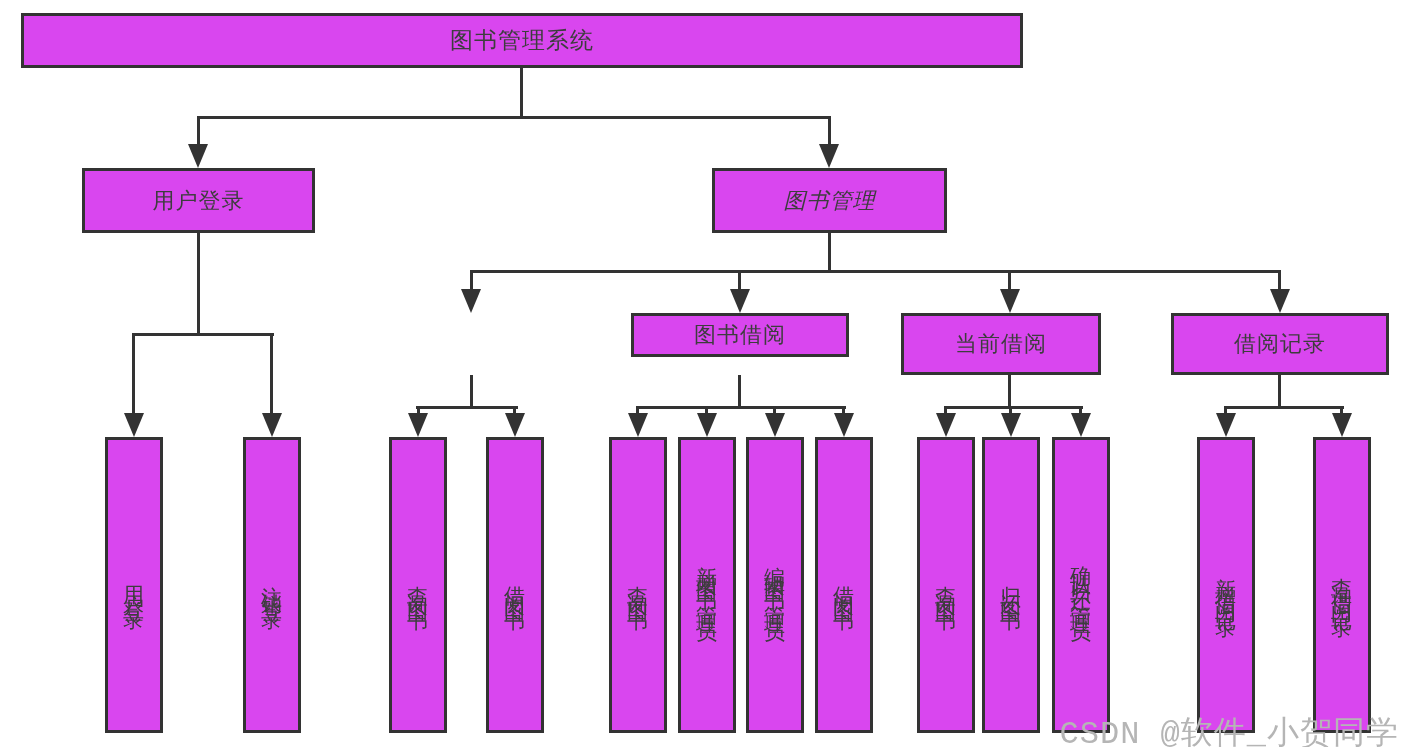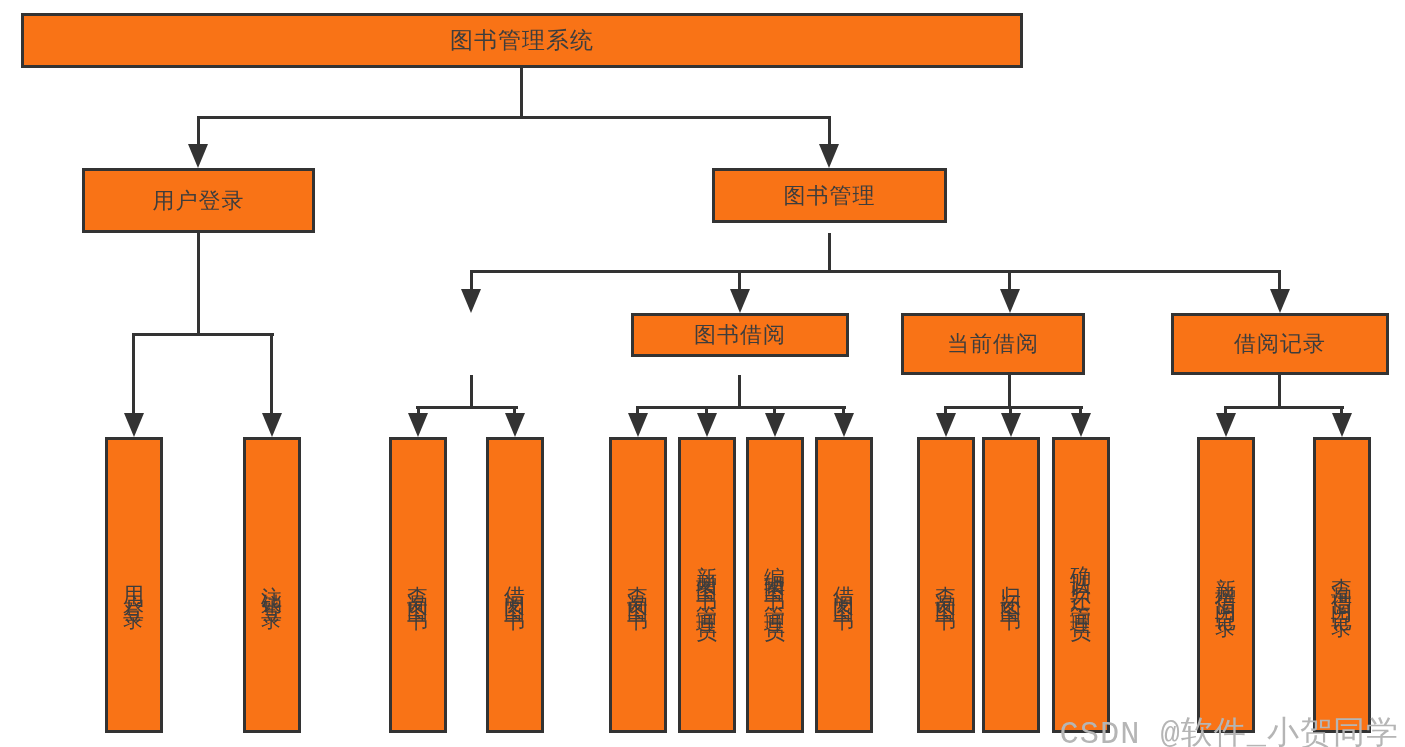--- a/index.html
+++ b/index.html
@@ -14,21 +14,21 @@
     width:1405px;height:747px;
     background:var(--bg);
     font-family:"Liberation Sans","DejaVu Sans",sans-serif;
     color:var(--text);
     overflow:hidden;
   }
   .box{
     position:absolute;
     box-sizing:border-box;
     border:3px solid var(--line);
-    background:#f97316;
+    background:#d946ef;
     display:flex;align-items:center;justify-content:center;
     color:var(--text);
   }
   .hbox{font-size:22px;letter-spacing:1px;}
   .hbox.title{font-size:23px;}
   .vbox{
     font-size:21px;
     line-height:1;
     writing-mode:vertical-rl;
     text-orientation:upright;
@@ -60,42 +60,42 @@
   <div class="box hbox title" style="left:21px;top:13px;width:1002px;height:55px;">图书管理系统</div>
 
   <div class="vline" style="left:520px;top:68px;height:50px;"></div>
   <div class="hline" style="left:197px;top:116px;width:634px;"></div>
   <div class="vline" style="left:197px;top:116px;height:32px;"></div>
   <div class="arrowhead" style="left:188px;top:144px;"></div>
   <div class="vline" style="left:828px;top:116px;height:32px;"></div>
   <div class="arrowhead" style="left:819px;top:144px;"></div>
 
   <div class="box hbox" style="left:82px;top:168px;width:233px;height:65px;">用户登录</div>
-  <div class="box hbox" style="left:712px;top:168px;width:235px;height:55px;">图书管理</div>
+  <div class="box hbox" style="left:712px;top:168px;width:235px;height:65px;font-style:italic;">图书管理</div>
 
   <div class="vline" style="left:197px;top:233px;height:102px;"></div>
   <div class="hline" style="left:132px;top:333px;width:142px;"></div>
   <div class="vline" style="left:132px;top:333px;height:88px;"></div>
   <div class="arrowhead" style="left:124px;top:413px;"></div>
   <div class="vline" style="left:270px;top:333px;height:88px;"></div>
   <div class="arrowhead" style="left:262px;top:413px;"></div>
 
   <div class="vline" style="left:828px;top:233px;height:40px;"></div>
   <div class="hline" style="left:470px;top:270px;width:810px;"></div>
   <div class="vline" style="left:470px;top:270px;height:24px;"></div>
   <div class="arrowhead" style="left:461px;top:289px;"></div>
   <div class="vline" style="left:738px;top:270px;height:24px;"></div>
   <div class="arrowhead" style="left:730px;top:289px;"></div>
   <div class="vline" style="left:1008px;top:270px;height:24px;"></div>
   <div class="arrowhead" style="left:1000px;top:289px;"></div>
   <div class="vline" style="left:1278px;top:270px;height:24px;"></div>
   <div class="arrowhead" style="left:1270px;top:289px;"></div>
 
   <div class="box hbox" style="left:631px;top:313px;width:218px;height:44px;">图书借阅</div>
-  <div class="box hbox" style="left:901px;top:313px;width:184px;height:62px;">当前借阅</div>
+  <div class="box hbox" style="left:901px;top:313px;width:200px;height:62px;">当前借阅</div>
   <div class="box hbox" style="left:1171px;top:313px;width:218px;height:62px;">借阅记录</div>
 
   <div class="vline" style="left:470px;top:375px;height:33px;"></div>
   <div class="hline" style="left:416px;top:406px;width:102px;"></div>
   <div class="vline" style="left:417px;top:406px;height:18px;"></div>
   <div class="arrowhead" style="left:408px;top:413px;"></div>
   <div class="vline" style="left:513px;top:406px;height:18px;"></div>
   <div class="arrowhead" style="left:505px;top:413px;"></div>
 
   <div class="vline" style="left:738px;top:375px;height:33px;"></div>

